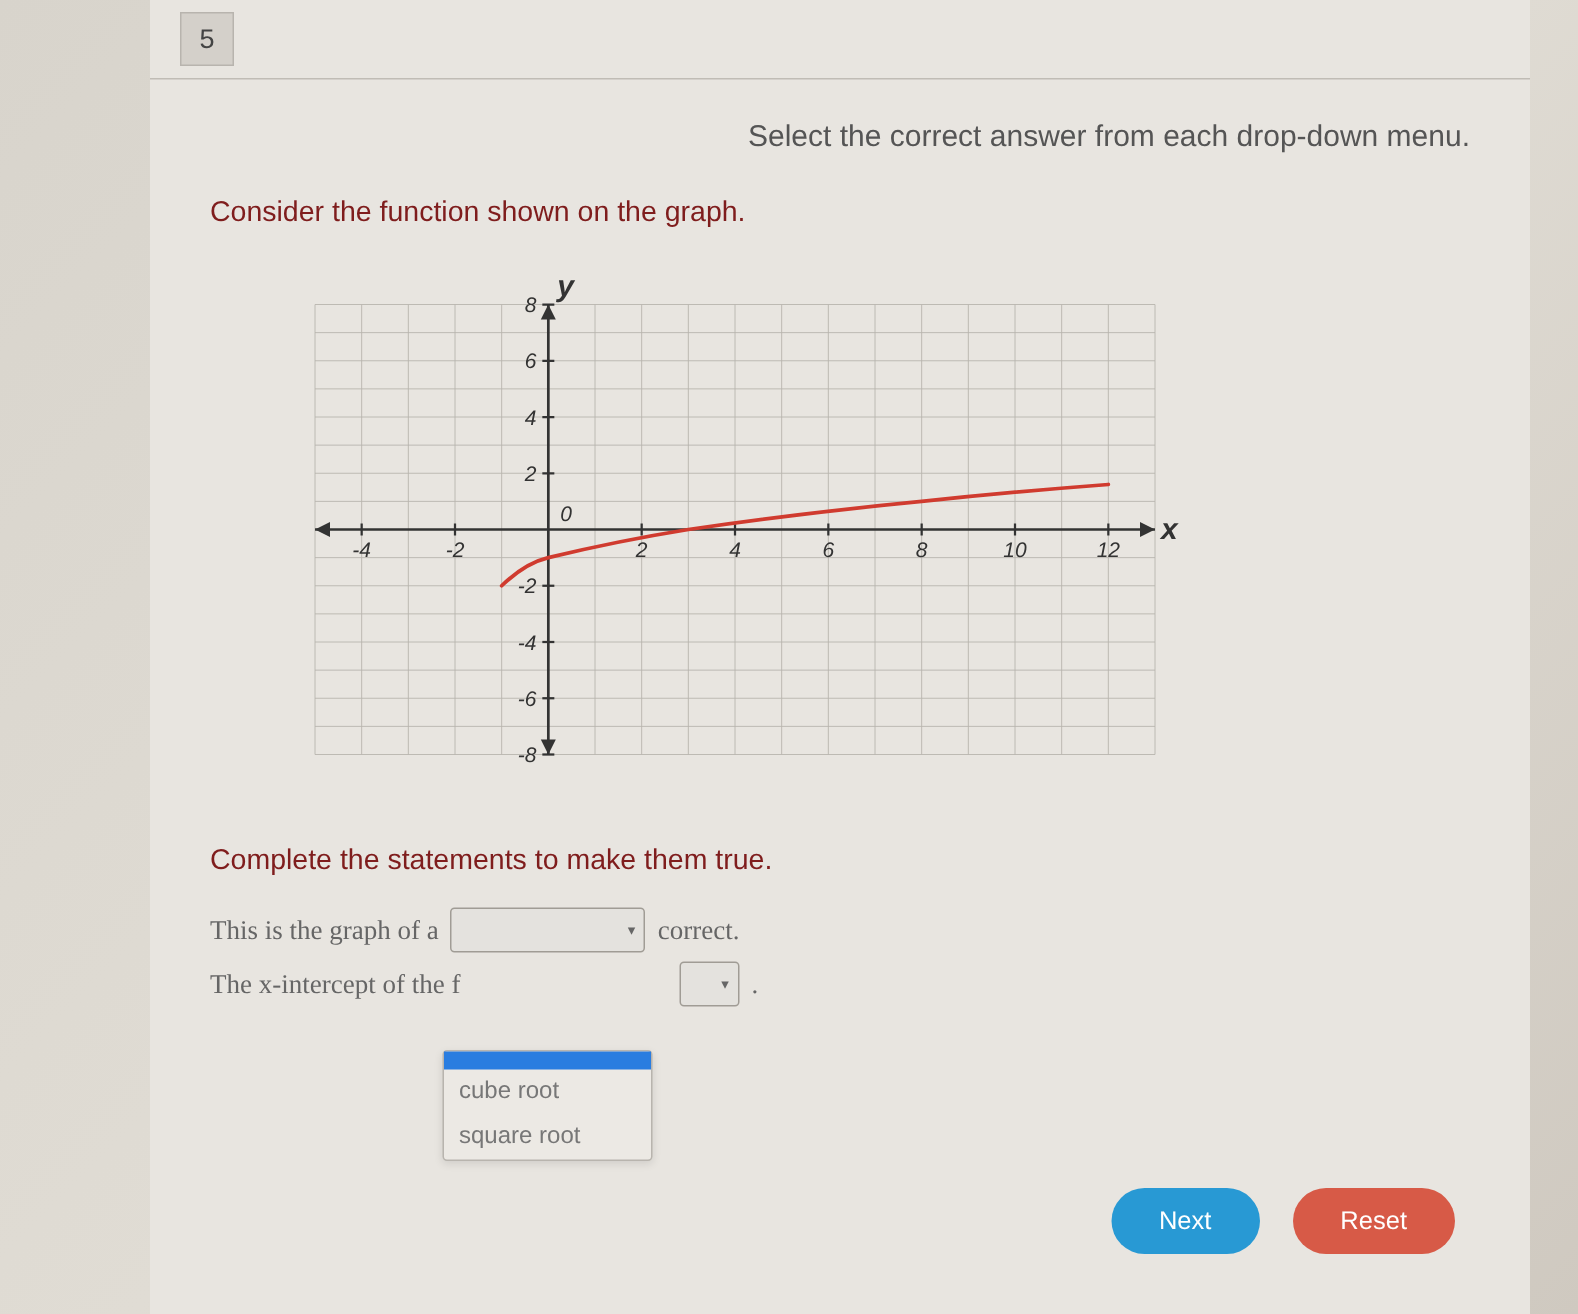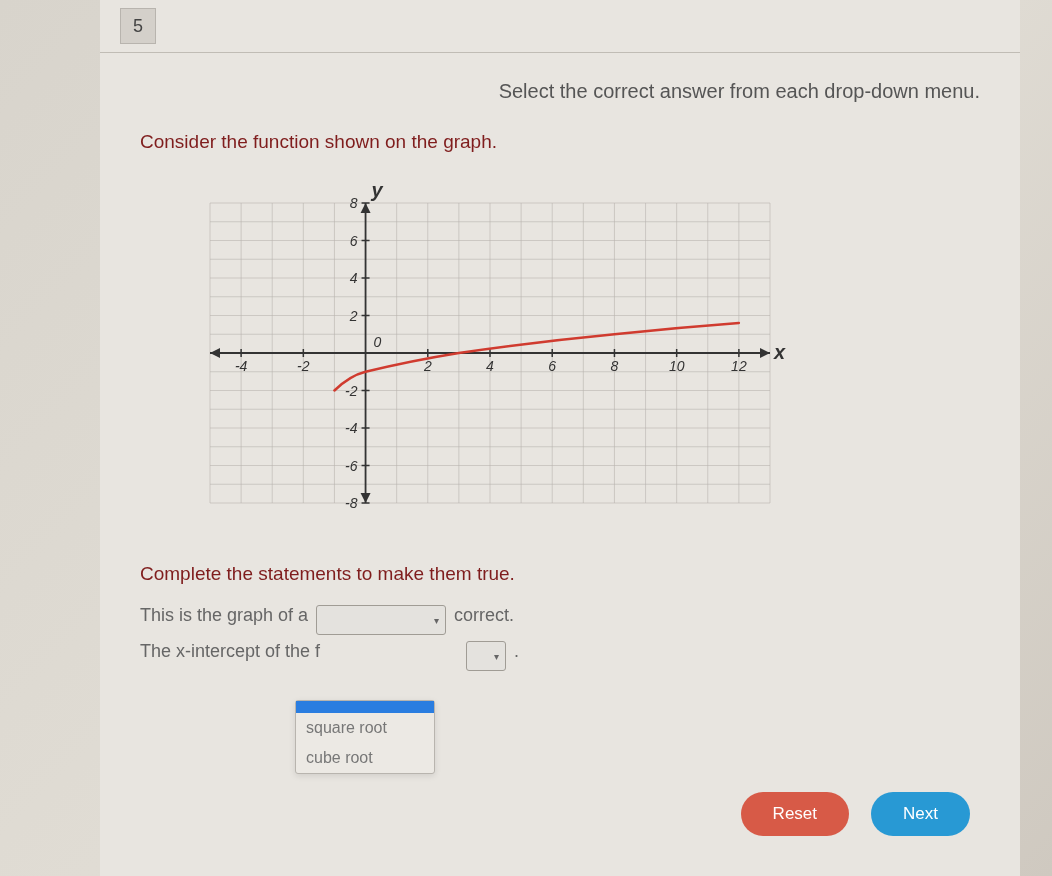--- a/index.html
+++ b/index.html
@@ -62,24 +62,26 @@
       display: block;
     }
     .complete-text {
       font-size: 19px;
       color: #7f1d1d;
       margin-top: 10px;
       margin-bottom: 20px;
     }
     .statement-row {
       display: flex;
+      align-items: center;
       gap: 8px;
       margin-bottom: 6px;
       font-size: 18px;
       color: #666;
+      font-family: Liberation Serif, serif;
     }
     .statement-text { white-space: nowrap; }
     .dropdown {
       width: 130px;
       height: 30px;
       background: #e4e2de;
       border: 1px solid #a09c95;
       border-radius: 3px;
       display: flex;
       align-items: center;
@@ -245,21 +247,21 @@
       <div class="dropdown" style="visibility:hidden"></div>
       <div class="dropdown dropdown-small">
         <span class="chevron">▾</span>
       </div>
       <span class="statement-text">.</span>
     </div>
   </div>
 
   <div class="dropdown-menu">
     <div class="dropdown-option highlighted"></div>
+    <div class="dropdown-option">cube root</div>
     <div class="dropdown-option">square root</div>
-    <div class="dropdown-option">cube root</div>
   </div>
 
   <div class="footer-buttons">
+    <button class="btn btn-next">Next</button>
     <button class="btn btn-reset">Reset</button>
-    <button class="btn btn-next">Next</button>
   </div>
 </div>
 
 </body></html>

